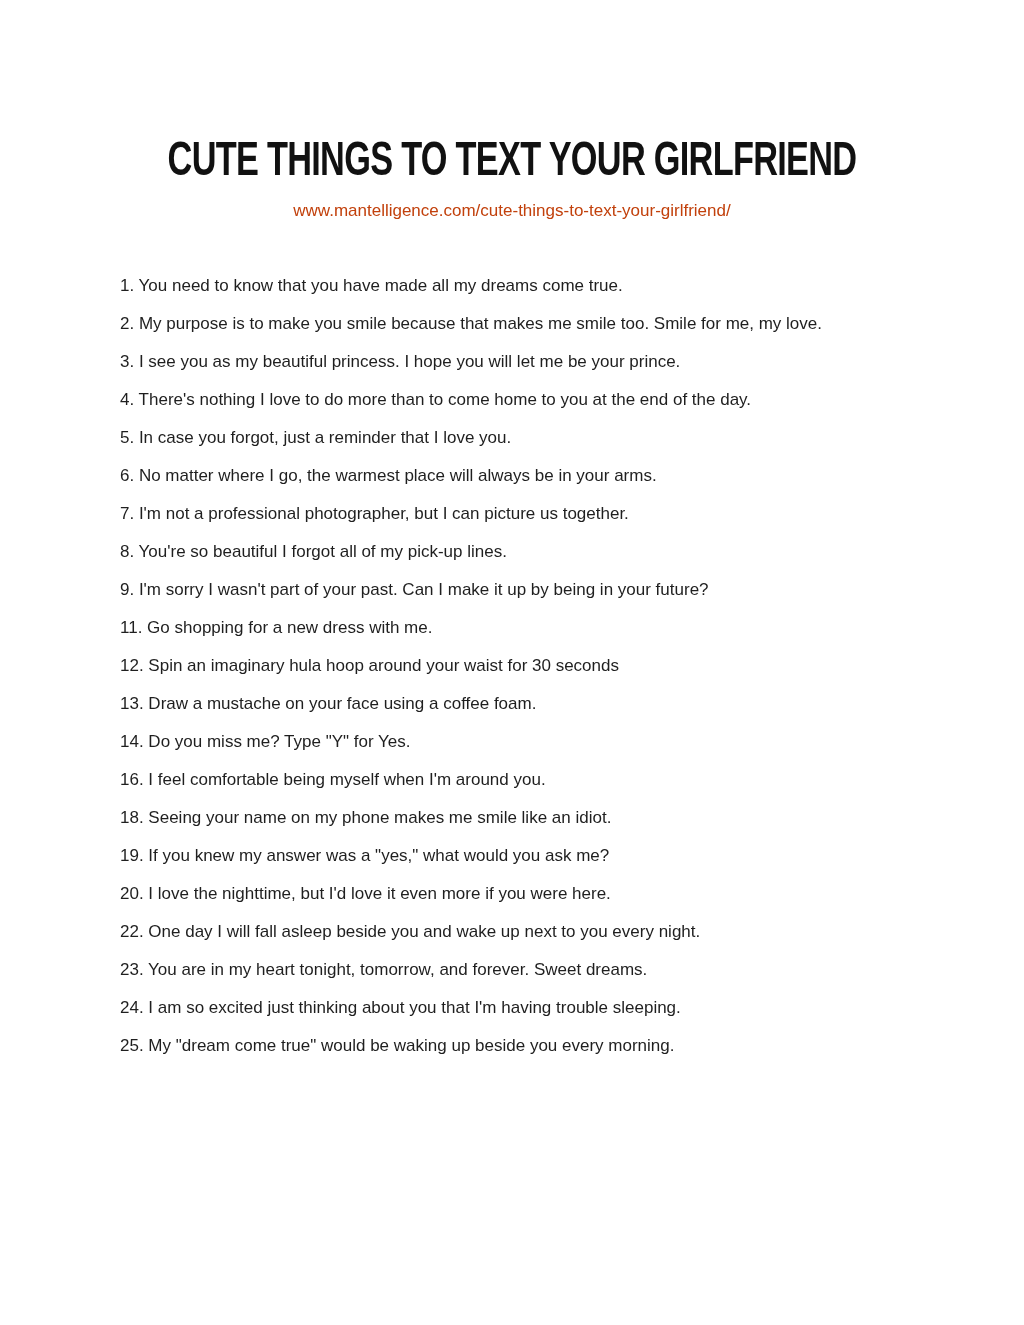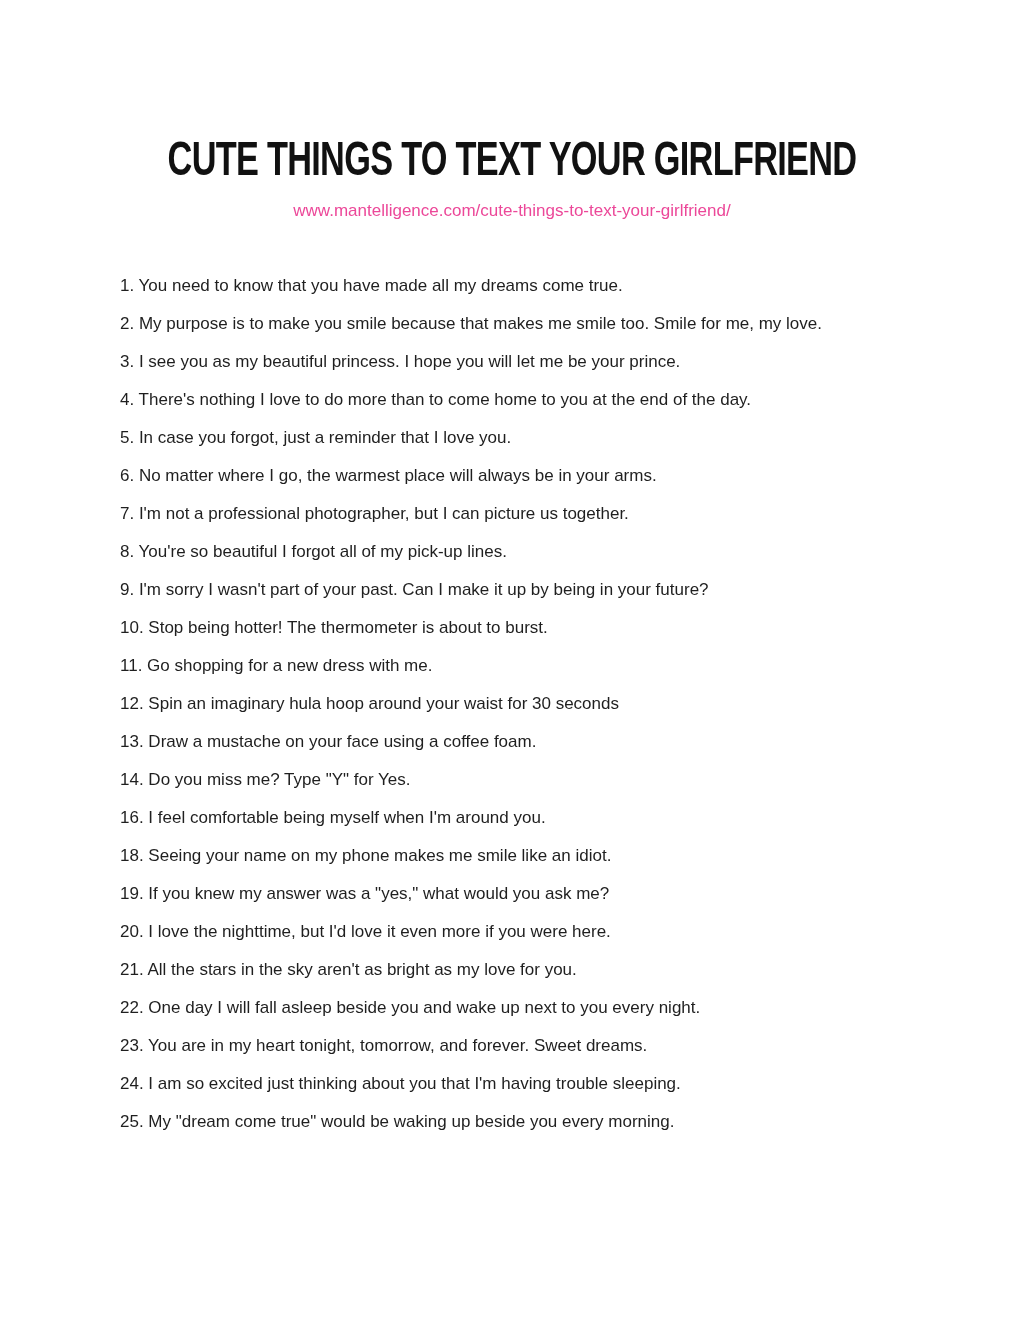--- a/index.html
+++ b/index.html
@@ -30,21 +30,21 @@
     color: #111111;
     white-space: nowrap;
     transform: scaleX(0.70);
     transform-origin: 50% 50%;
     line-height: 1.0;
   }
   .doc-url {
     margin-top: 18px;
     font-size: 17px;
     font-weight: 400;
-    color: #ec4899;
+    color: #c2410c;
   }
   .quote-list {
     margin-top: 56px;
     padding-left: 120px;
   }
   .list-item {
     margin: 0 0 21px 0;
     font-size: 17px;
     line-height: 1.0;
     color: #1f1f1f;
@@ -63,28 +63,26 @@
   <main class="quote-list" id="quote-list">
       <p class="list-item">1. You need to know that you have made all my dreams come true.</p>
       <p class="list-item">2. My purpose is to make you smile because that makes me smile too. Smile for me, my love.</p>
       <p class="list-item">3. I see you as my beautiful princess. I hope you will let me be your prince.</p>
       <p class="list-item">4. There's nothing I love to do more than to come home to you at the end of the day.</p>
       <p class="list-item">5. In case you forgot, just a reminder that I love you.</p>
       <p class="list-item">6. No matter where I go, the warmest place will always be in your arms.</p>
       <p class="list-item">7. I'm not a professional photographer, but I can picture us together.</p>
       <p class="list-item">8. You're so beautiful I forgot all of my pick-up lines.</p>
       <p class="list-item">9. I'm sorry I wasn't part of your past. Can I make it up by being in your future?</p>
-      <p class="list-item">10. Stop being hotter! The thermometer is about to burst.</p>
       <p class="list-item">11. Go shopping for a new dress with me.</p>
       <p class="list-item">12. Spin an imaginary hula hoop around your waist for 30 seconds</p>
       <p class="list-item">13. Draw a mustache on your face using a coffee foam.</p>
       <p class="list-item">14. Do you miss me? Type "Y" for Yes.</p>
       <p class="list-item">16. I feel comfortable being myself when I'm around you.</p>
       <p class="list-item">18. Seeing your name on my phone makes me smile like an idiot.</p>
       <p class="list-item">19. If you knew my answer was a "yes," what would you ask me?</p>
       <p class="list-item">20. I love the nighttime, but I'd love it even more if you were here.</p>
-      <p class="list-item">21. All the stars in the sky aren't as bright as my love for you.</p>
       <p class="list-item">22. One day I will fall asleep beside you and wake up next to you every night.</p>
       <p class="list-item">23. You are in my heart tonight, tomorrow, and forever. Sweet dreams.</p>
       <p class="list-item">24. I am so excited just thinking about you that I'm having trouble sleeping.</p>
       <p class="list-item">25. My "dream come true" would be waking up beside you every morning.</p>
     </main>
 </div>
 
 </body></html>

